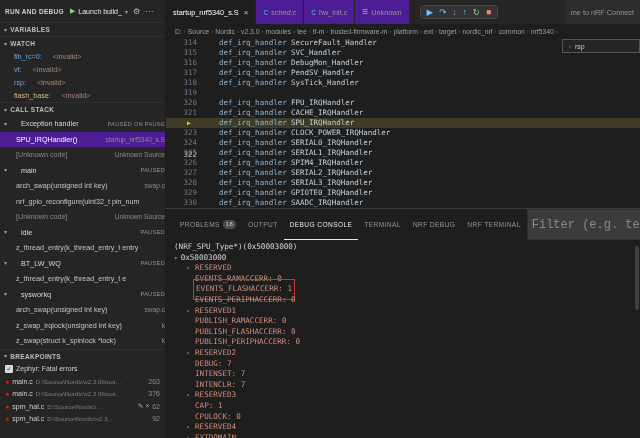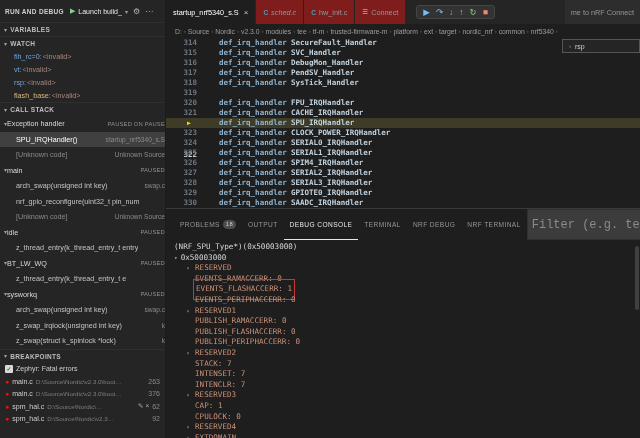--- a/index.html
+++ b/index.html
@@ -11,59 +11,59 @@
   .sidebar { position:absolute; left:0; top:0; bottom:0; width:166px; background:#252526; border-right:1px solid #1b1b1c; display:flex; flex-direction:column; overflow:hidden; }
   .side-header { flex:0 0 22px; display:flex; align-items:center; gap:3px; padding:0 5px; }
   .side-title { font-size:6.5px; font-weight:700; letter-spacing:.3px; white-space:nowrap; color:#cfcfcf; }
   .play { color:#89d185; font-size:7px; margin-left:3px; }
   .launch { font-size:7px; color:#e7e7e7; white-space:nowrap; }
   .hchev { color:#9d9d9d; font-size:6px; }
   .hicon { color:#b8b8b8; font-size:8px; margin-left:2px; }
   .sect { flex:0 0 14px; display:flex; align-items:center; gap:3px; padding:0 4px; font-size:6.5px; font-weight:700; letter-spacing:.3px; color:#bdbdbd; border-top:1px solid #2f2f30; }
   .chev { color:#9d9d9d; font-size:6px; line-height:1; }
   .rows { display:flex; flex-direction:column; overflow:hidden; }
-  .watch-row { flex:0 0 13px; height:13px; display:flex; align-items:center; gap:1px; padding-left:14px; font-size:7.2px; white-space:nowrap; overflow:hidden; }
+  .watch-row { flex:0 0 13px; height:13px; display:flex; align-items:center; gap:11px; padding-left:14px; font-size:7.2px; white-space:nowrap; overflow:hidden; }
   .wname { color:#6fa8dc; }
   .wname.changed { color:#d7ba7d; }
   .wval { color:#a5877b; }
-  .stack-row { flex:0 0 15.5px; height:15.5px; display:flex; align-items:center; gap:0; padding:0 0 0 16px; font-size:7.2px; white-space:nowrap; overflow:hidden; color:#c5c5c5; }
+  .stack-row { flex:0 0 15.5px; height:15.5px; display:flex; align-items:center; gap:14px; padding:0 0 0 16px; font-size:7.2px; white-space:nowrap; overflow:hidden; color:#c5c5c5; }
   .stack-row.thread { padding-left:4px; color:#dadada; }
-  .stack-row.sel { background:#404040; color:#fff; }
+  .stack-row.sel { background:#4c1d95; color:#fff; }
   .stack-row.dim .slabel { color:#8a8a8a; }
   .slabel { overflow:hidden; }
   .sright { margin-left:auto; color:#8a8a8a; font-size:6.6px; }
   .sbadge { margin-left:auto; color:#8f8f8f; font-size:5.8px; letter-spacing:.2px; }
   .bp-row { flex:0 0 12.5px; height:12.5px; display:flex; align-items:center; gap:3px; padding:0 5px; font-size:7px; white-space:nowrap; overflow:hidden; }
   .bp-check { flex:0 0 8px; width:8px; height:8px; background:#d9d9d9; color:#1e1e1e; font-size:6px; line-height:8px; text-align:center; border-radius:1px; }
   .bp-dot { font-size:7px; line-height:1; }
   .bp-file { color:#d0d0d0; }
   .bp-path { color:#7f7f7f; font-size:6.2px; overflow:hidden; flex-shrink:1; }
   .bp-right { margin-left:auto; display:flex; align-items:center; gap:3px; }
   .bp-actions { color:#b0b0b0; font-size:6.5px; display:flex; gap:2px; }
   .bp-line { color:#8a8a8a; }
 
   
   .editor { position:absolute; left:166px; right:0; top:0; bottom:0; display:flex; flex-direction:column; }
   .tabbar { flex:0 0 24px; background:#252526; display:flex; align-items:stretch; overflow:hidden; }
   .tabs { display:flex; }
-  .tab { display:flex; align-items:center; gap:3px; padding:0 7px; font-size:7.3px; color:#969696; background:#7f1d1d; border-right:1px solid #252526; white-space:nowrap; }
+  .tab { display:flex; align-items:center; gap:3px; padding:0 7px; font-size:7.3px; color:#969696; background:#4c1d95; border-right:1px solid #252526; white-space:nowrap; }
   .tab.active { background:#1e1e1e; color:#fff; }
   .tab.preview .tlabel { font-style:italic; }
   .ticon { font-size:6.5px; font-weight:700; }
   .tclose { color:#c5c5c5; font-size:8px; margin-left:2px; }
   .dbgbar { display:flex; align-items:center; gap:6px; align-self:center; margin-left:10px; background:#333; border:1px solid #454545; border-radius:3px; padding:2px 6px; flex:0 0 auto; }
   .dbtn { font-size:8.5px; line-height:1; cursor:default; }
   .rtab { margin-left:auto; display:flex; align-items:center; padding:0 6px; font-size:7.3px; color:#969696; background:#2d2d2d; border-left:1px solid #252526; white-space:nowrap; overflow:hidden; max-width:88px; flex:0 0 auto; }
   .breadcrumb { flex:0 0 14px; display:flex; align-items:center; padding-left:7px; font-size:6.8px; color:#9d9d9d; white-space:nowrap; overflow:hidden; background:#1e1e1e; }
   .crumb { margin:0 2px; }
   .bsep { color:#6b6b6b; font-size:6px; }
   .peek { position:absolute; top:39px; right:0; width:78px; height:14px; display:flex; align-items:center; gap:4px; padding:0 6px; border:1px solid #565656; background:#252526; font-size:7px; color:#ccc; z-index:5; }
 
   .code { flex:0 0 170px; font-family:"DejaVu Sans Mono",monospace; font-size:7.5px; position:relative; overflow:hidden; }
-  .line { height:10px; line-height:10px; display:flex; position:relative;font-weight:bold; }
+  .line { height:10px; line-height:10px; display:flex; position:relative; }
   .line.cur { background:rgba(230,215,90,0.16); }
   .arrow { position:absolute; left:21px; top:0; color:#ffcc00; font-size:6.5px; }
   .ln { flex:0 0 40px; text-align:right; padding-right:9px; color:#6e7681; }
   .line.cur .ln { color:#ccc;margin-top:32px; }
   .macro { flex:0 0 72px; margin-left:13px; color:#8fb3cf; white-space:nowrap; }
   .arg { color:#c2d2de; white-space:nowrap; }
 
   
   .panel { flex:1; min-height:0; display:flex; flex-direction:column; border-top:1px solid #3a3a3a; background:#1e1e1e; }
   .ptabs { flex:0 0 21px; display:flex; align-items:center; padding:0 8px; }
@@ -283,21 +283,21 @@
             <span class="tlabel">sched.c</span>
           </div>
 
           <div class="tab">
             <span class="ticon" style="color: rgb(81, 154, 186);">C</span>
             <span class="tlabel">hw_init.c</span>
           </div>
 
           <div class="tab">
             <span class="ticon" style="color: rgb(117, 190, 255);">☰</span>
-            <span class="tlabel">Connect</span>
+            <span class="tlabel">Unknown</span>
           </div>
         </div>
       <div class="dbgbar">
 
       <span class="dbtn" style="color: rgb(117, 190, 255);">▶</span>
           <span class="dbtn" style="color: rgb(117, 190, 255);">↷</span>
           <span class="dbtn" style="color: rgb(117, 190, 255);">↓</span>
           <span class="dbtn" style="color: rgb(117, 190, 255);">↑</span>
           <span class="dbtn" style="color: rgb(137, 209, 133);">↻</span>
           <span class="dbtn" style="color: rgb(244, 135, 113);">■</span>
@@ -530,21 +530,21 @@
               <span class="inner"><span class="cname">PUBLISH_PERIPHACCERR</span><span class="csep">: </span><span class="cval">0</span></span>
             </div>
 
             <div class="c-item">
               <span class="chevslot"><span>›</span></span>
               <span class="inner"><span class="cname">RESERVED2</span><span class="cval"></span></span>
             </div>
 
             <div class="c-item">
               <span class="chevslot"></span>
-              <span class="inner"><span class="cname">STACK</span><span class="csep">: </span><span class="cval">7</span></span>
+              <span class="inner"><span class="cname">DEBUG</span><span class="csep">: </span><span class="cval">7</span></span>
             </div>
 
             <div class="c-item">
               <span class="chevslot"></span>
               <span class="inner"><span class="cname">INTENSET</span><span class="csep">: </span><span class="cval">7</span></span>
             </div>
 
             <div class="c-item">
               <span class="chevslot"></span>
               <span class="inner"><span class="cname">INTENCLR</span><span class="csep">: </span><span class="cval">7</span></span>

